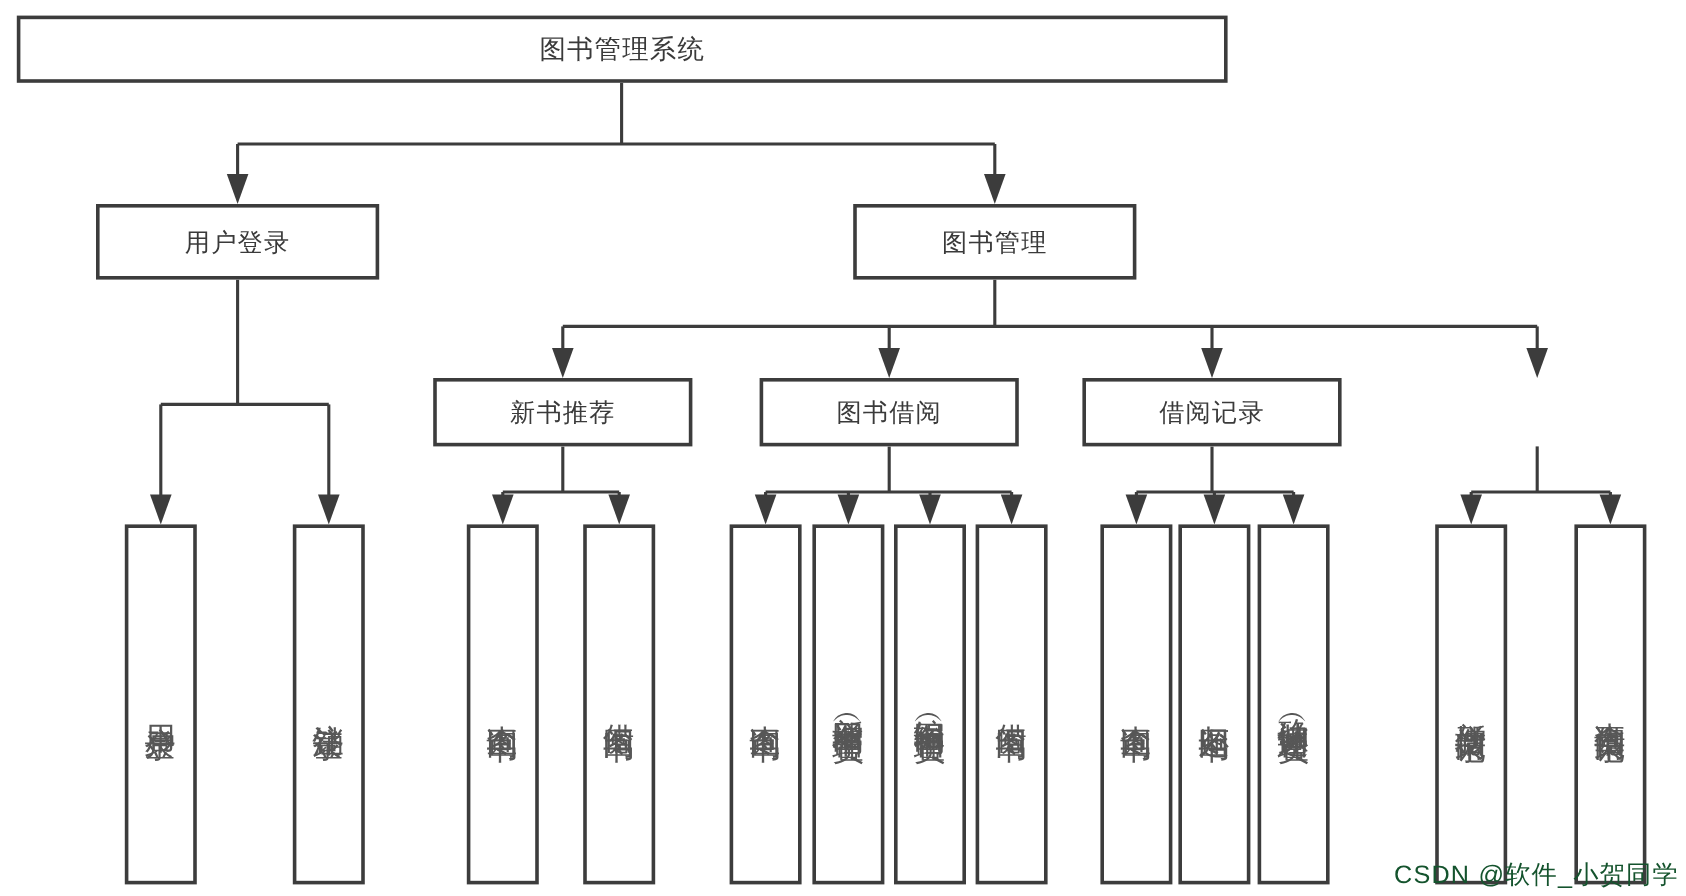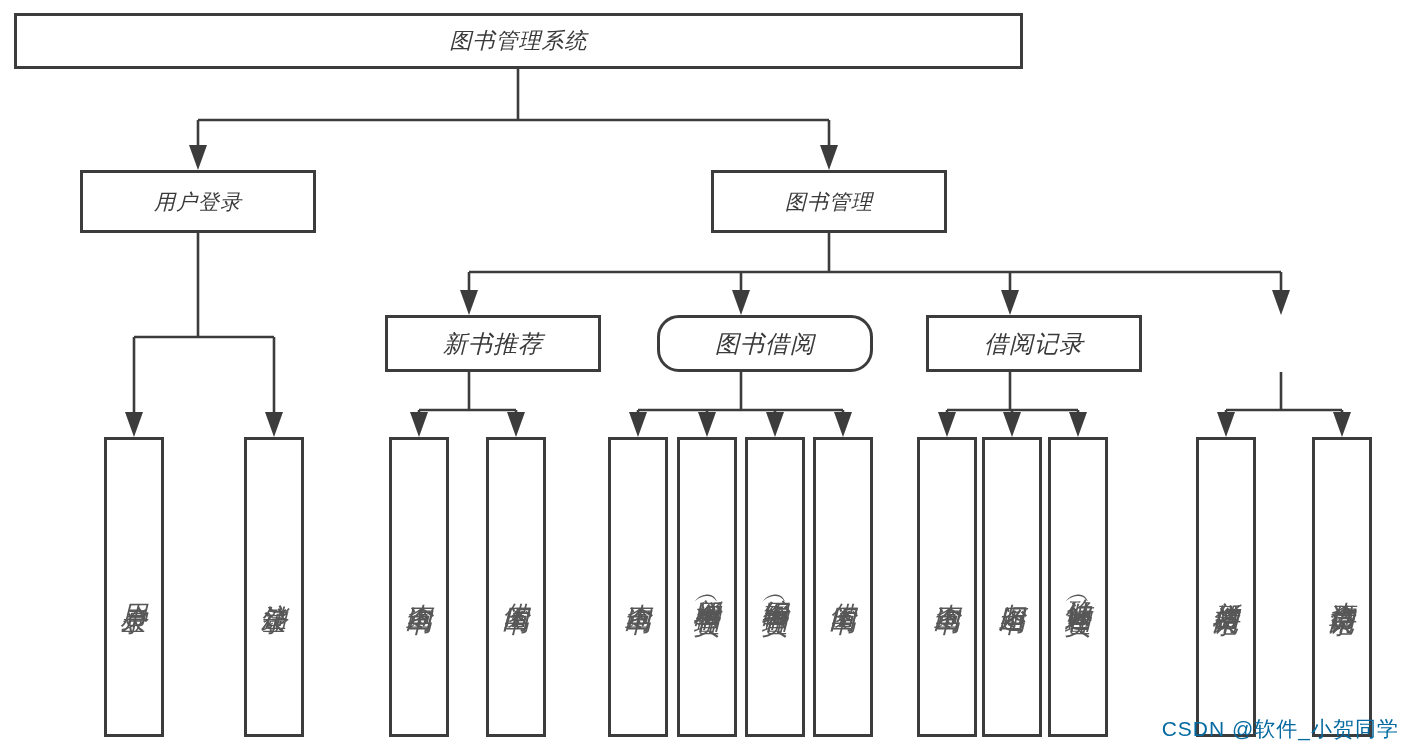--- a/index.html
+++ b/index.html
@@ -13,39 +13,38 @@
   #connectors{position:absolute;left:0;top:0;width:1405px;height:747px;z-index:1;}
   .box{
     position:absolute;
     box-sizing:border-box;
     background:#ffffff;
     border:3px solid #3c3c3c;
     display:flex;align-items:center;justify-content:center;
     color:#3a3a3a;
     z-index:2;
     text-align:center;
-    font-style:italic;
   }
   .root{font-size:22px;letter-spacing:1px;}
   .lvl2{font-size:21px;letter-spacing:1px;}
-  .lvl3{font-size:24px;letter-spacing:1px;margin-left:24px;}
+  .lvl3{font-size:21px;letter-spacing:1px;}
   .leaf{top:437px;width:60px;height:300px;border-width:3px;}
   .vtext{
     writing-mode:vertical-rl;
     text-orientation:mixed;
     font-size:26px;
     letter-spacing:2px;
     color:#575757;
     line-height:1;
   }
   #watermark{
     position:absolute;
     right:6px;bottom:4px;
     font-size:21px;
-    color:#0369a1;
+    color:#14532d;
     letter-spacing:1px;
     z-index:3;
     white-space:nowrap;
   }
 </style>
 </head>
 <body>
 
 <div id="canvas">
 
@@ -103,21 +102,21 @@
       <line x1="1342" y1="410" x2="1342" y2="415" stroke="#3c3c3c" stroke-width="2.6"></line>
       <polygon points="1333,412 1351,412 1342,437" fill="#3c3c3c"></polygon>
     </svg>
 
   <div class="box root" style="left:14px;top:13px;width:1009px;height:56px;">图书管理系统</div>
 
   <div class="box lvl2" style="left:80px;top:170px;width:236px;height:63px;">用户登录</div>
   <div class="box lvl2" style="left:711px;top:170px;width:236px;height:63px;">图书管理</div>
 
   <div class="box lvl3" style="left:361px;top:315px;width:216px;height:57px;">新书推荐</div>
-  <div class="box lvl3" style="left:633px;top:315px;width:216px;height:57px;border-radius:22px;">图书借阅</div>
+  <div class="box lvl3" style="left:633px;top:315px;width:216px;height:57px;">图书借阅</div>
   <div class="box lvl3" style="left:902px;top:315px;width:216px;height:57px;">借阅记录</div>
 
   <div class="box leaf" style="left:104px;">
     <span class="vtext">用户登录</span>
   </div>
   <div class="box leaf" style="left:244px;">
     <span class="vtext">注销登录</span>
   </div>
 
   <div class="box leaf" style="left:389px;">

